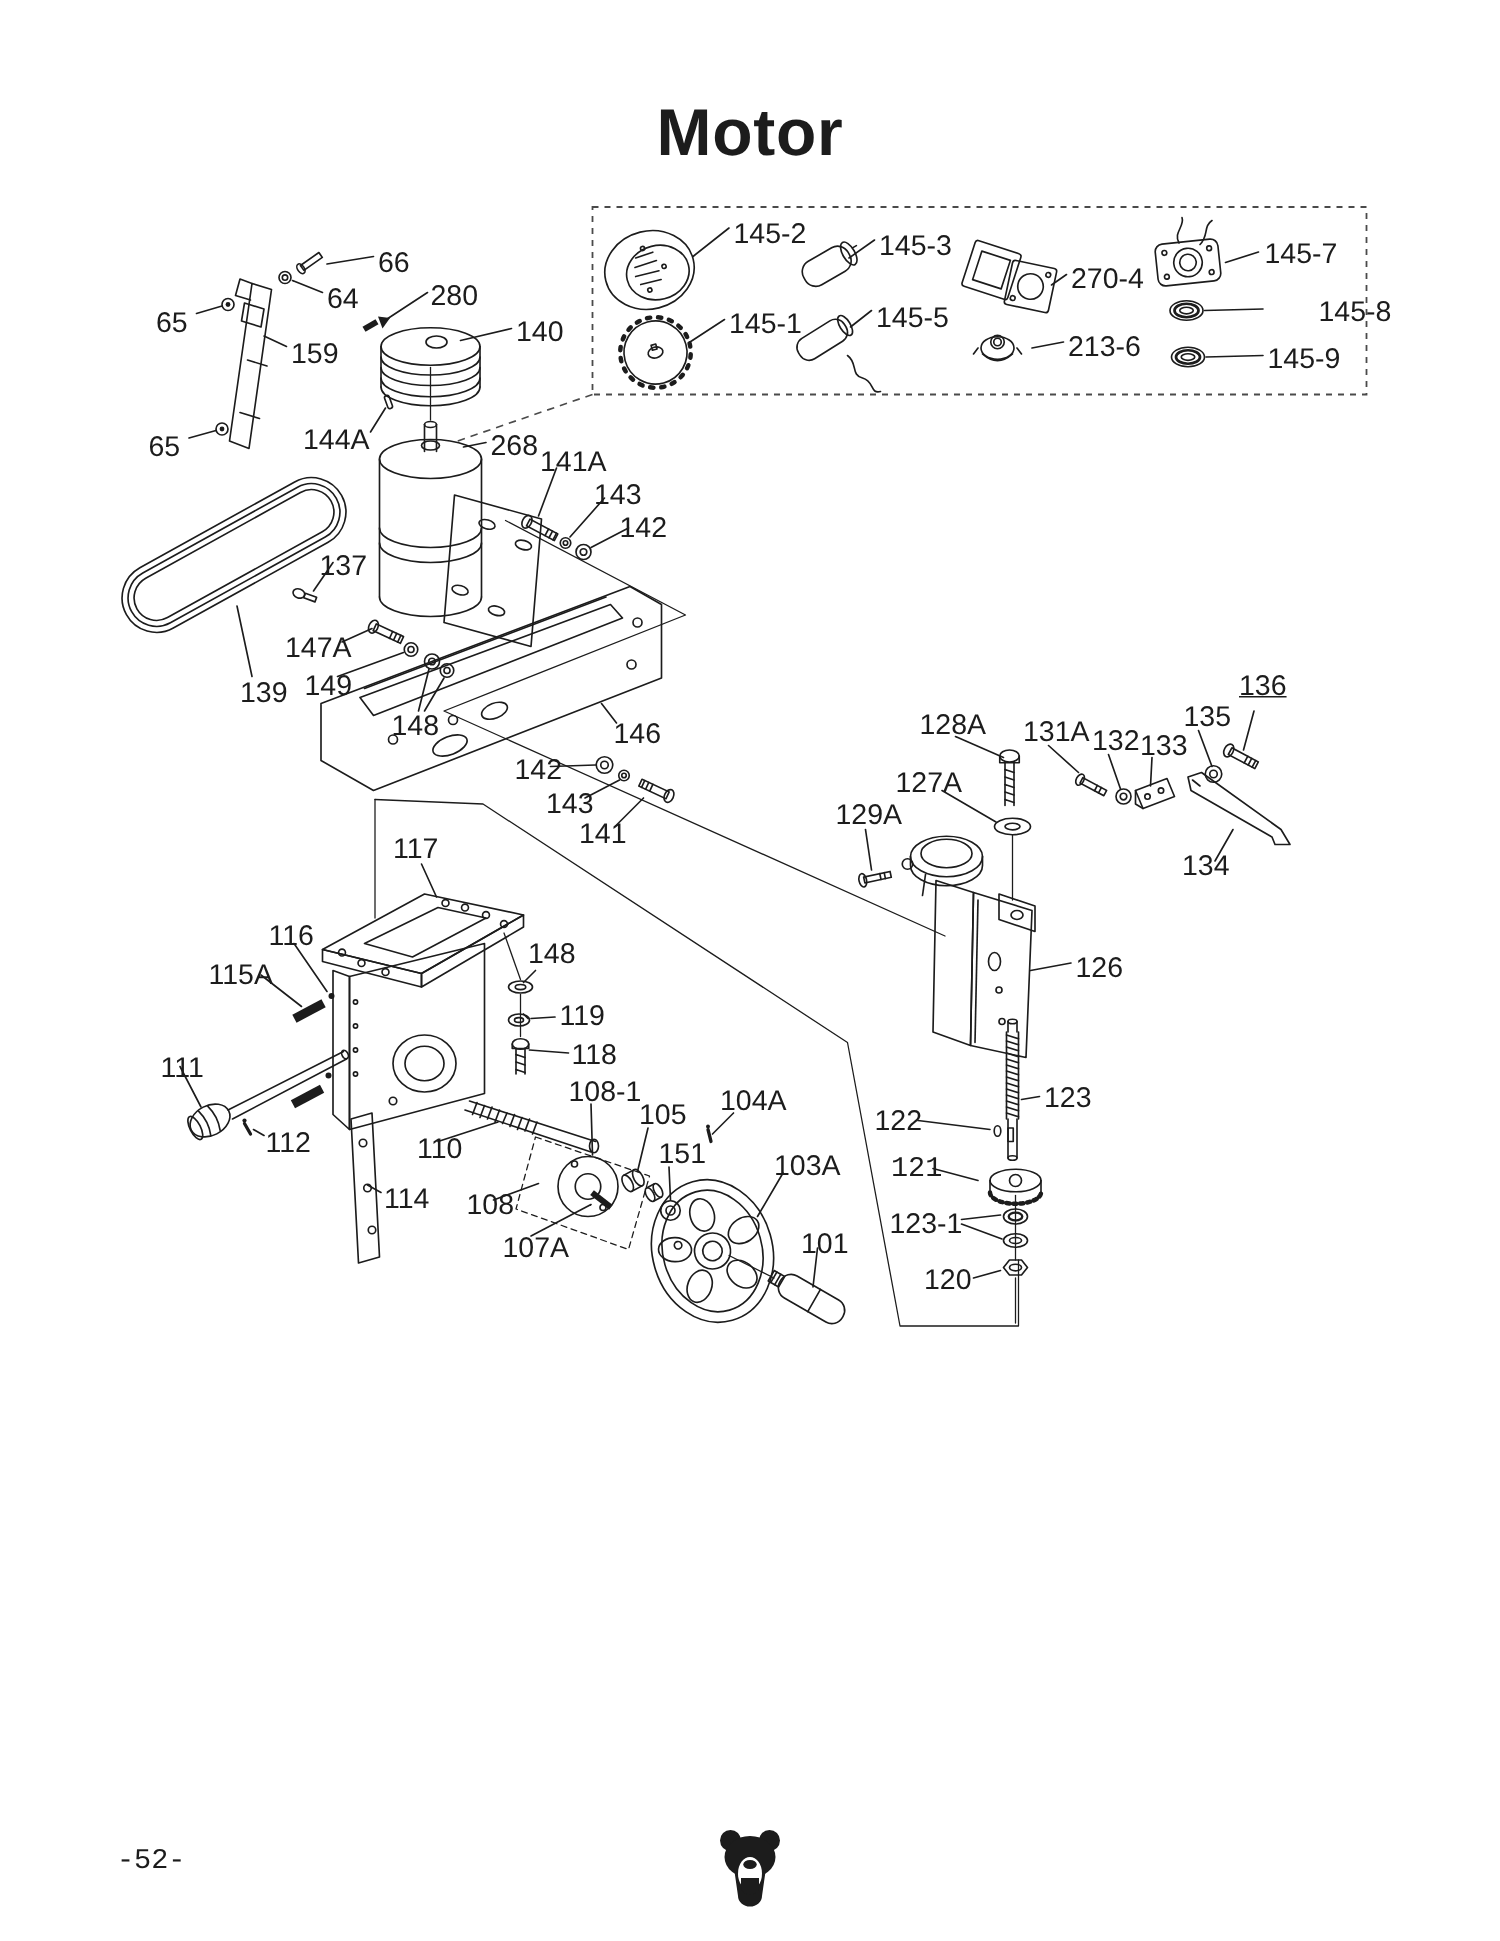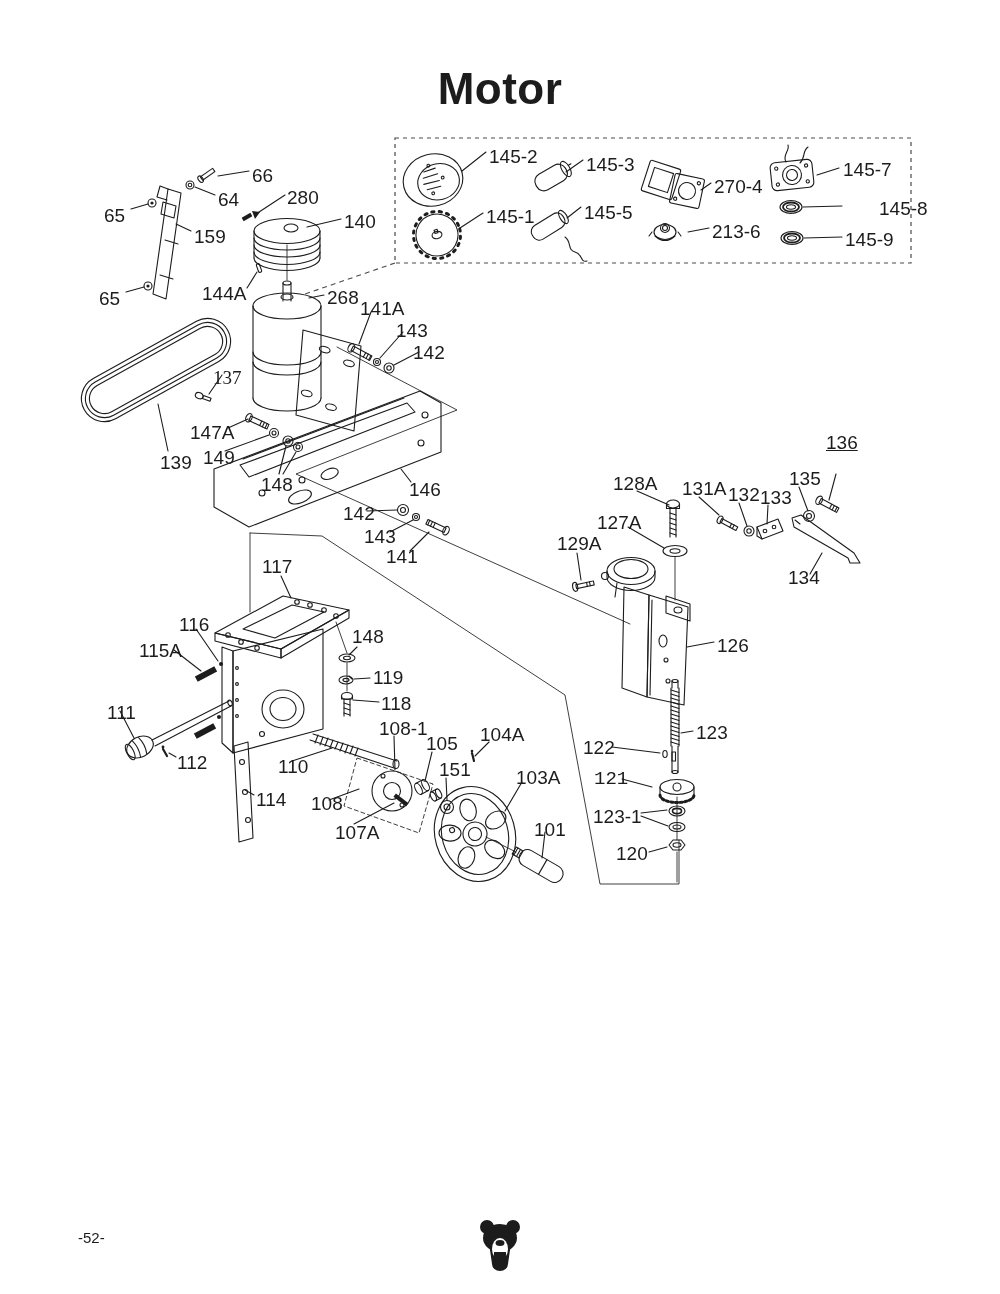--- a/index.html
+++ b/index.html
@@ -6,21 +6,21 @@
   .page{position:relative;width:1000px;height:1294px;background:#ffffff;overflow:hidden;
         font-family:"Liberation Sans",sans-serif;color:#1c1c1c;}
   .title{position:absolute;left:0;top:64px;width:1000px;text-align:center;margin:0;
          font-size:44px;font-weight:bold;letter-spacing:0.5px;}
   svg.art{position:absolute;left:0;top:0;}
   .ln{stroke:#1c1c1c;fill:none;stroke-width:1.1;stroke-linecap:round;stroke-linejoin:round;}
   .thin{stroke-width:0.85;}
   .fillink{fill:#1c1c1c;stroke:none;}
   .callout{position:absolute;font-size:19px;font-weight:400;white-space:nowrap;color:#1c1c1c;
            line-height:21px;}
-  .footer-page{position:absolute;left:78px;top:1229px;font-size:15px;}
+  .footer-page{position:absolute;left:78px;top:1229px;font-size:19px;font-family:Liberation Mono, monospace;}
   .footer-model{position:absolute;right:74px;top:1228px;font-size:19px;}
 </style>
 </head>
 <body>
 
 <div class="page">
 
   <h1 class="title">Motor</h1>
 
   <svg class="art" width="1000" height="1294" viewBox="0 0 1000 1294">
@@ -640,21 +640,21 @@
       <span class="callout" style="left: 104px; top: 205px;">65</span>
       <span class="callout" style="left: 194px; top: 226px;">159</span>
       <span class="callout" style="left: 287px; top: 187px;">280</span>
       <span class="callout" style="left: 344px; top: 211px;">140</span>
       <span class="callout" style="left: 99px; top: 288px;">65</span>
       <span class="callout" style="left: 202px; top: 283px;">144A</span>
       <span class="callout" style="left: 327px; top: 287px;">268</span>
       <span class="callout" style="left: 360px; top: 298px; text-align: right;">141A</span>
       <span class="callout" style="left: 396px; top: 320px;">143</span>
       <span class="callout" style="left: 413px; top: 342px;">142</span>
-      <span class="callout" style="left: 213px; top: 367px; font-family: Liberation Serif, serif;">137</span>
+      <span class="callout" style="left: 213px; top: 367px;">137</span>
       <span class="callout" style="left: 190px; top: 422px;">147A</span>
       <span class="callout" style="left: 203px; top: 447px;">149</span>
       <span class="callout" style="left: 160px; top: 452px;">139</span>
       <span class="callout" style="left: 261px; top: 474px;">148</span>
       <span class="callout" style="left: 409px; top: 479px;">146</span>
       <span class="callout" style="left: 343px; top: 503px;">142</span>
       <span class="callout" style="left: 364px; top: 526px;">143</span>
       <span class="callout" style="left: 386px; top: 546px;">141</span>
       <span class="callout" style="left: 262px; top: 556px;">117</span>
       <span class="callout" style="left: 179px; top: 614px;">116</span>
@@ -672,21 +672,21 @@
       <span class="callout" style="left: 426px; top: 733px;">105</span>
       <span class="callout" style="left: 439px; top: 759px;">151</span>
       <span class="callout" style="left: 480px; top: 724px;">104A</span>
       <span class="callout" style="left: 516px; top: 767px;">103A</span>
       <span class="callout" style="left: 534px; top: 819px;">101</span>
       <span class="callout" style="left: 613px; top: 473px;">128A</span>
       <span class="callout" style="left: 682px; top: 478px;">131A</span>
       <span class="callout" style="left: 728px; top: 484px;">132</span>
       <span class="callout" style="left: 760px; top: 487px;">133</span>
       <span class="callout" style="left: 789px; top: 468px;">135</span>
-      <span class="callout" style="left: 826px; top: 432px; text-decoration: underline;">136</span>
+      <span class="callout" style="left: 826px; top: 447px; text-decoration: underline;">136</span>
       <span class="callout" style="left: 597px; top: 512px;">127A</span>
       <span class="callout" style="left: 557px; top: 533px;">129A</span>
       <span class="callout" style="left: 788px; top: 567px;">134</span>
       <span class="callout" style="left: 717px; top: 635px;">126</span>
       <span class="callout" style="left: 696px; top: 722px;">123</span>
       <span class="callout" style="left: 583px; top: 737px;">122</span>
       <span class="callout" style="left: 594px; top: 769px; font-family: Liberation Mono, monospace;">121</span>
       <span class="callout" style="left: 593px; top: 806px;">123-1</span>
       <span class="callout" style="left: 616px; top: 843px;">120</span>
     </div>

